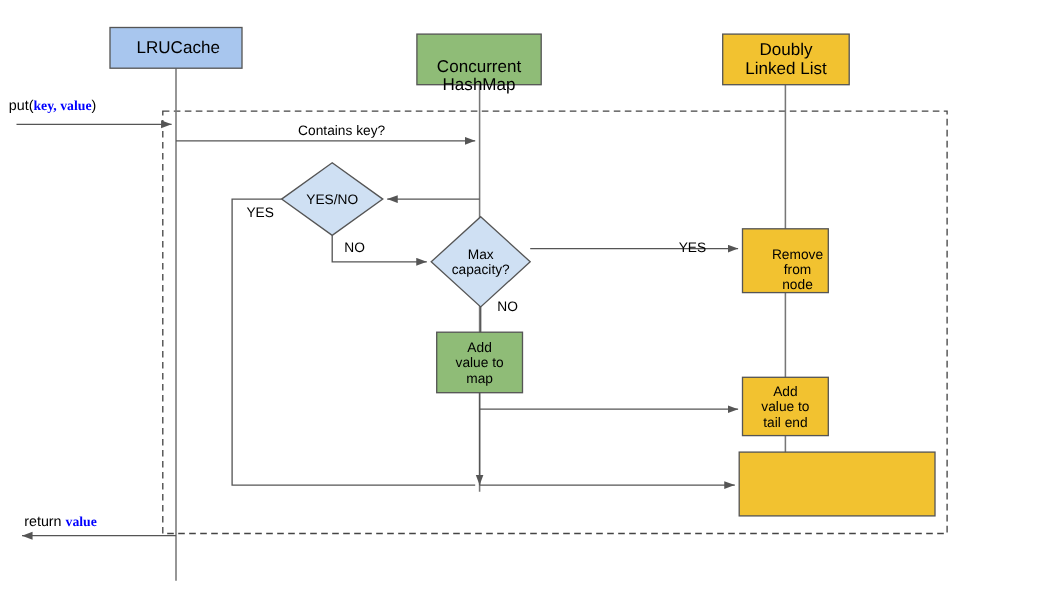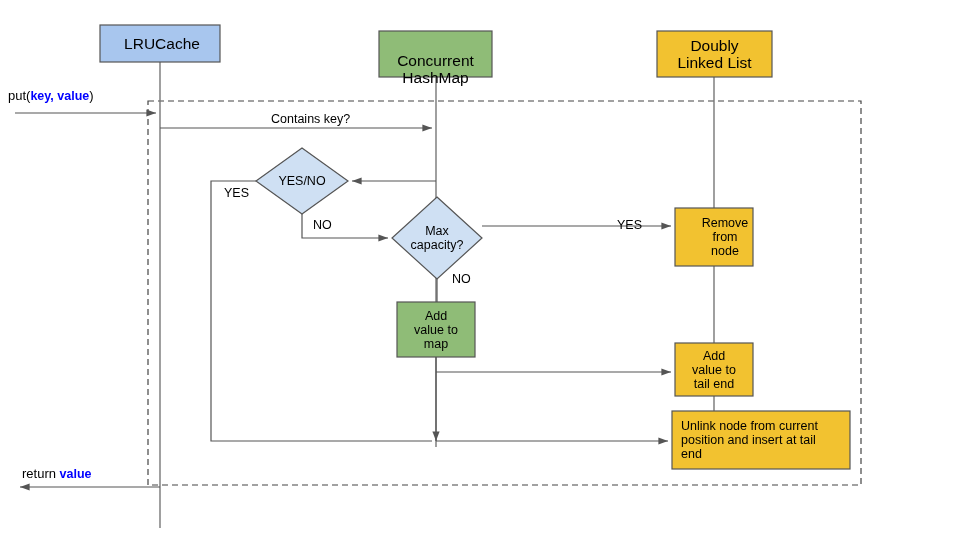--- a/index.html
+++ b/index.html
@@ -17,21 +17,21 @@
     text-align:center;
     line-height:1.12;
     pointer-events:none;
   }
   .lifeline-title{font-size:15.5px;}
   .proc-label{font-size:12.5px;}
   .proc-label.left{justify-content:flex-start;text-align:left;}
   .diamond-label{font-size:12.5px;}
   .edge-label{position:absolute;font-size:12.5px;white-space:nowrap;}
   .msg-label{position:absolute;font-size:13px;white-space:nowrap;}
-  .mono-blue{font-family:Liberation Sans, sans-serif;color:#0000ff;font-weight:bold;font-size:12.5px;}
+  .mono-blue{font-family:Liberation Serif, serif;color:#0000ff;font-weight:bold;font-size:12.5px;}
 </style>
 </head>
 <body>
 
 <div id="stage">
 
   <svg id="canvas" viewBox="0 0 960 540">
     <defs>
       <marker id="arrow" markerWidth="9" markerHeight="9" refX="8" refY="3" orient="auto" markerUnits="strokeWidth">
         <path d="M0,0 L8,3 L0,6 z" fill="#555555"></path>
@@ -114,41 +114,36 @@
   <div class="node-label diamond-label" style="left:256px;top:168px;width:92px;height:26px;">YES/NO</div>
 
   <div class="edge-label" style="left:224px;top:186px;">YES</div>
 
   <div class="edge-label" style="left:313px;top:218px;">NO</div>
 
   <div class="edge-label" style="left:617px;top:218px;">YES</div>
 
   <div class="edge-label" style="left:452px;top:272px;">NO</div>
 
-  <div class="node-label proc-label" style="left:675px;top:208px;width:100px;height:58px;flex-direction:column;">
+  <div class="node-label proc-label" style="left:675px;top:208px;width:100px;height:58px;flex-direction:column;justify-content:flex-end;">
     <span>Remove</span>
     <span>from</span>
     <span>node</span>
   </div>
 
   <div class="node-label proc-label" style="left:397px;top:302px;width:78px;height:55px;flex-direction:column;">
     <span>Add</span>
     <span>value to</span>
     <span>map</span>
   </div>
 
   <div class="node-label proc-label" style="left:675px;top:343px;width:78px;height:53px;flex-direction:column;">
     <span>Add</span>
     <span>value to</span>
     <span>tail end</span>
   </div>
 
-  <div class="node-label proc-label left" style="left:681px;top:413px;width:170px;height:54px;flex-direction:column;align-items:flex-start;justify-content:center;">
-    <span>Unlink node from current</span>
-    <span>position and insert at tail</span>
-    <span>end</span>
-  </div>
 
   <div class="msg-label" style="left:22px;top:466px;">
     <span>return </span><span class="mono-blue">value</span>
   </div>
 
 </div>
 
 </body></html>

